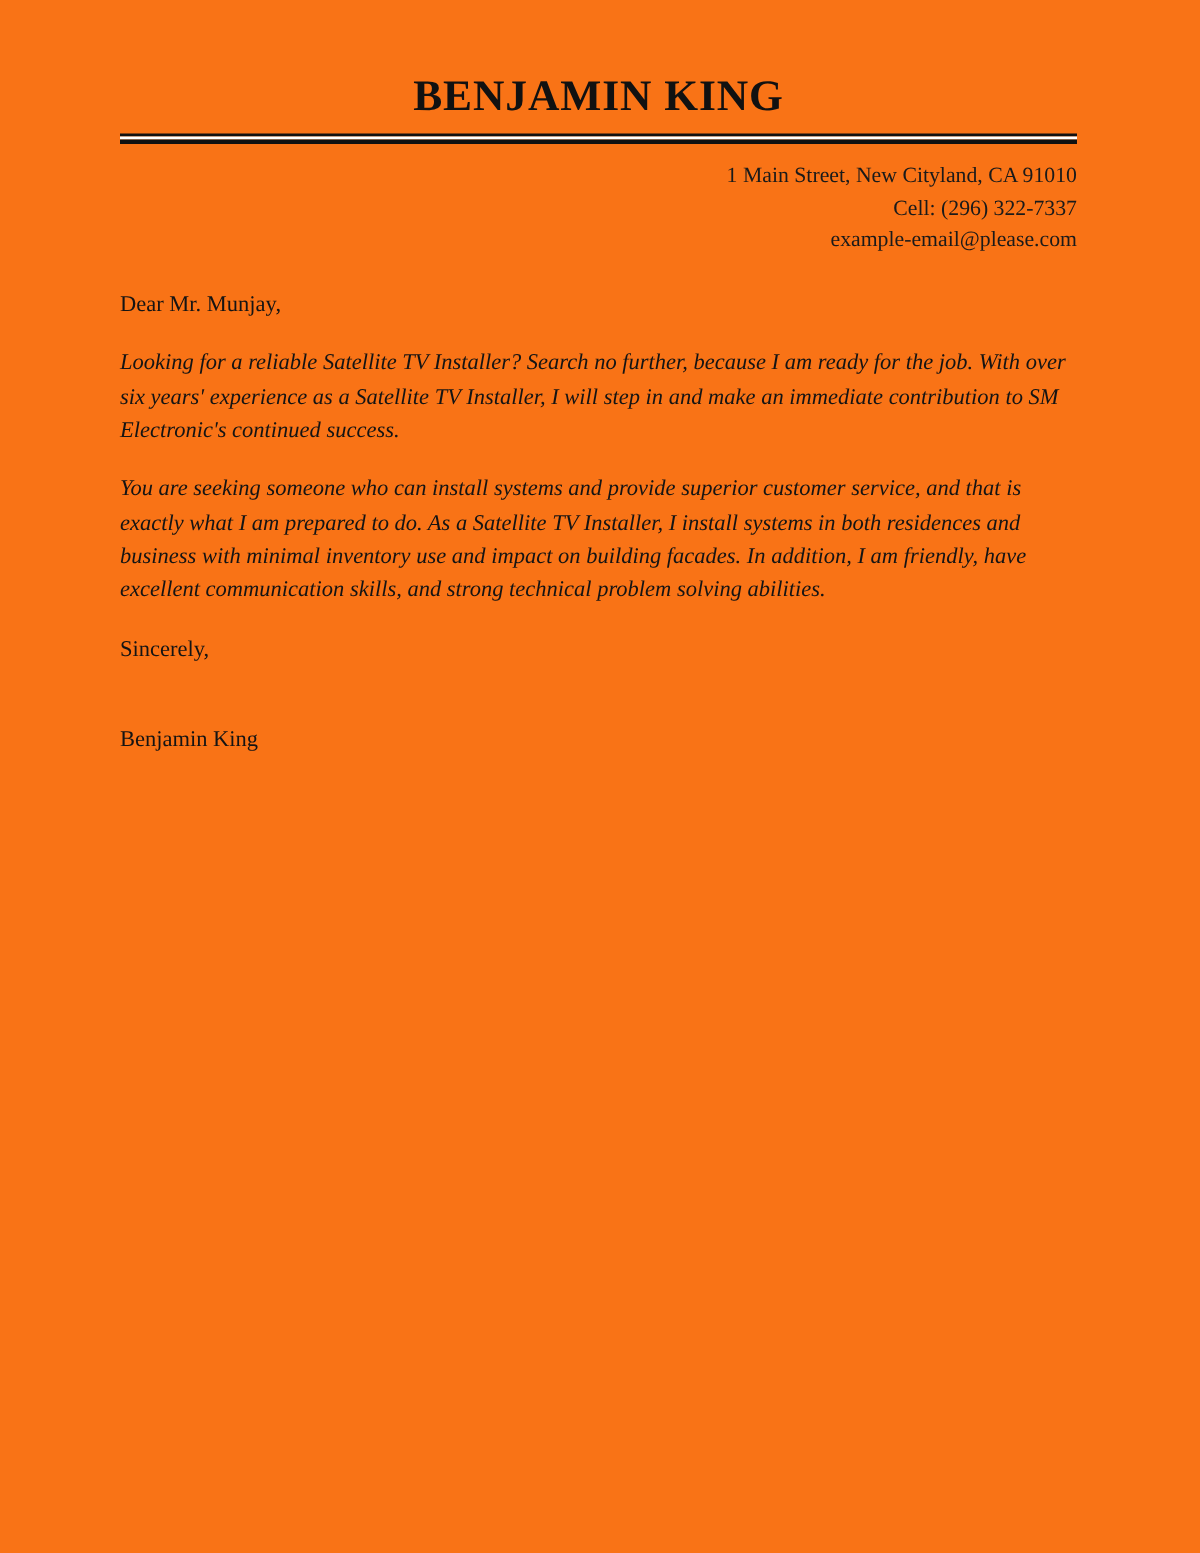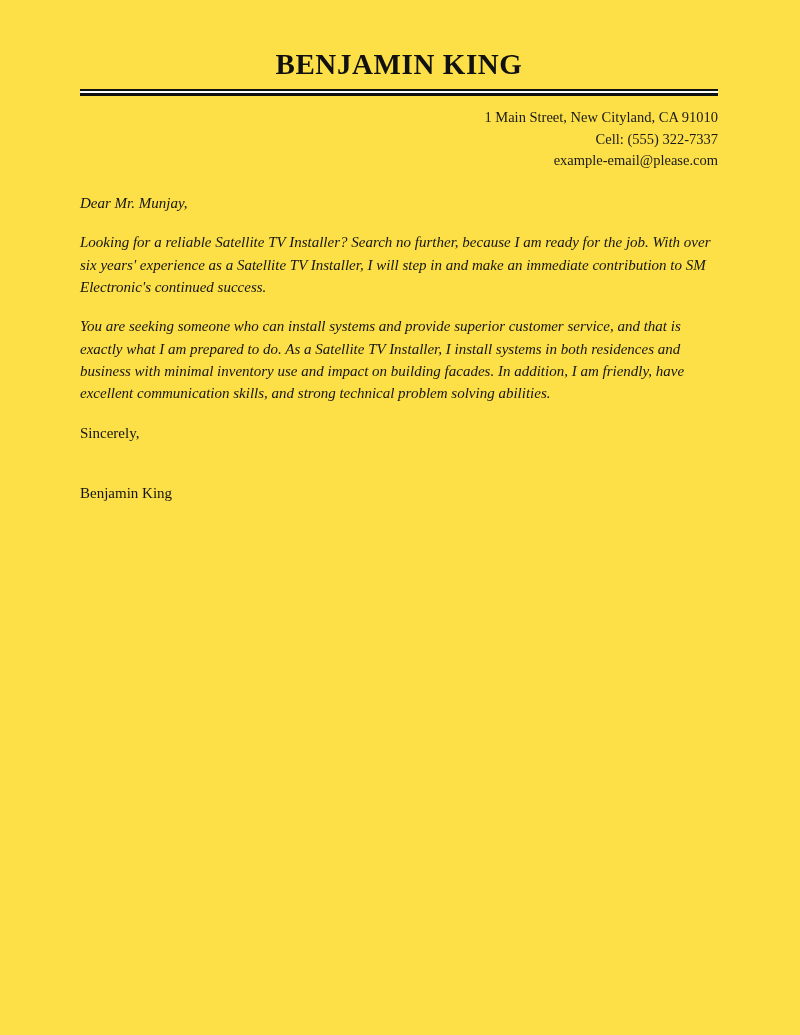--- a/index.html
+++ b/index.html
@@ -12,21 +12,21 @@
     width: 800px;
     height: 1035px;
     font-family: "Liberation Serif", "DejaVu Serif", serif;
     color: #1a1a1a;
     -webkit-font-smoothing: antialiased;
   }
   .page {
     position: relative;
     width: 800px;
     height: 1035px;
-    background: #fde047;
+    background: #f97316;
     box-sizing: border-box;
     padding: 0;
     overflow: hidden;
   }
   .letter {
     position: absolute;
     left: 80px;
     top: 48px;
     width: 638px;
   }
@@ -77,21 +77,20 @@
   
   .body-block {
     margin-top: 21px;
     font-size: 15px;
     line-height: 1.49;
     color: #141414;
     text-align: left;
   }
   .salutation {
     margin: 16px 0 17px 0;
-    font-style: italic;
   }
   .para {
     margin: 0 0 17px 0;
     font-style: italic;
   }
   .closing {
     margin: 0;
   }
   .signature-gap {
     height: 38px;
@@ -111,21 +110,21 @@
       <h1 class="header-name">BENJAMIN KING</h1>
 
       <div class="rule">
         <div class="rule-thin"></div>
         <div class="rule-gap"></div>
         <div class="rule-thick"></div>
       </div>
 
       <div class="contact-block">
         <span class="contact-line">1 Main Street, New Cityland, CA 91010</span>
-        <span class="contact-line">Cell: (555) 322-7337</span>
+        <span class="contact-line">Cell: (296) 322-7337</span>
         <span class="contact-line">example-email@please.com</span>
       </div>
     </div>
 
     <div class="body-block">
 
       <p class="salutation">Dear Mr. Munjay,</p>
 
       <p class="para">Looking for a reliable Satellite TV Installer? Search no further, because I am ready for the job. With over six years' experience as a Satellite TV Installer, I will step in and make an immediate contribution to SM Electronic's continued success.</p>
 

